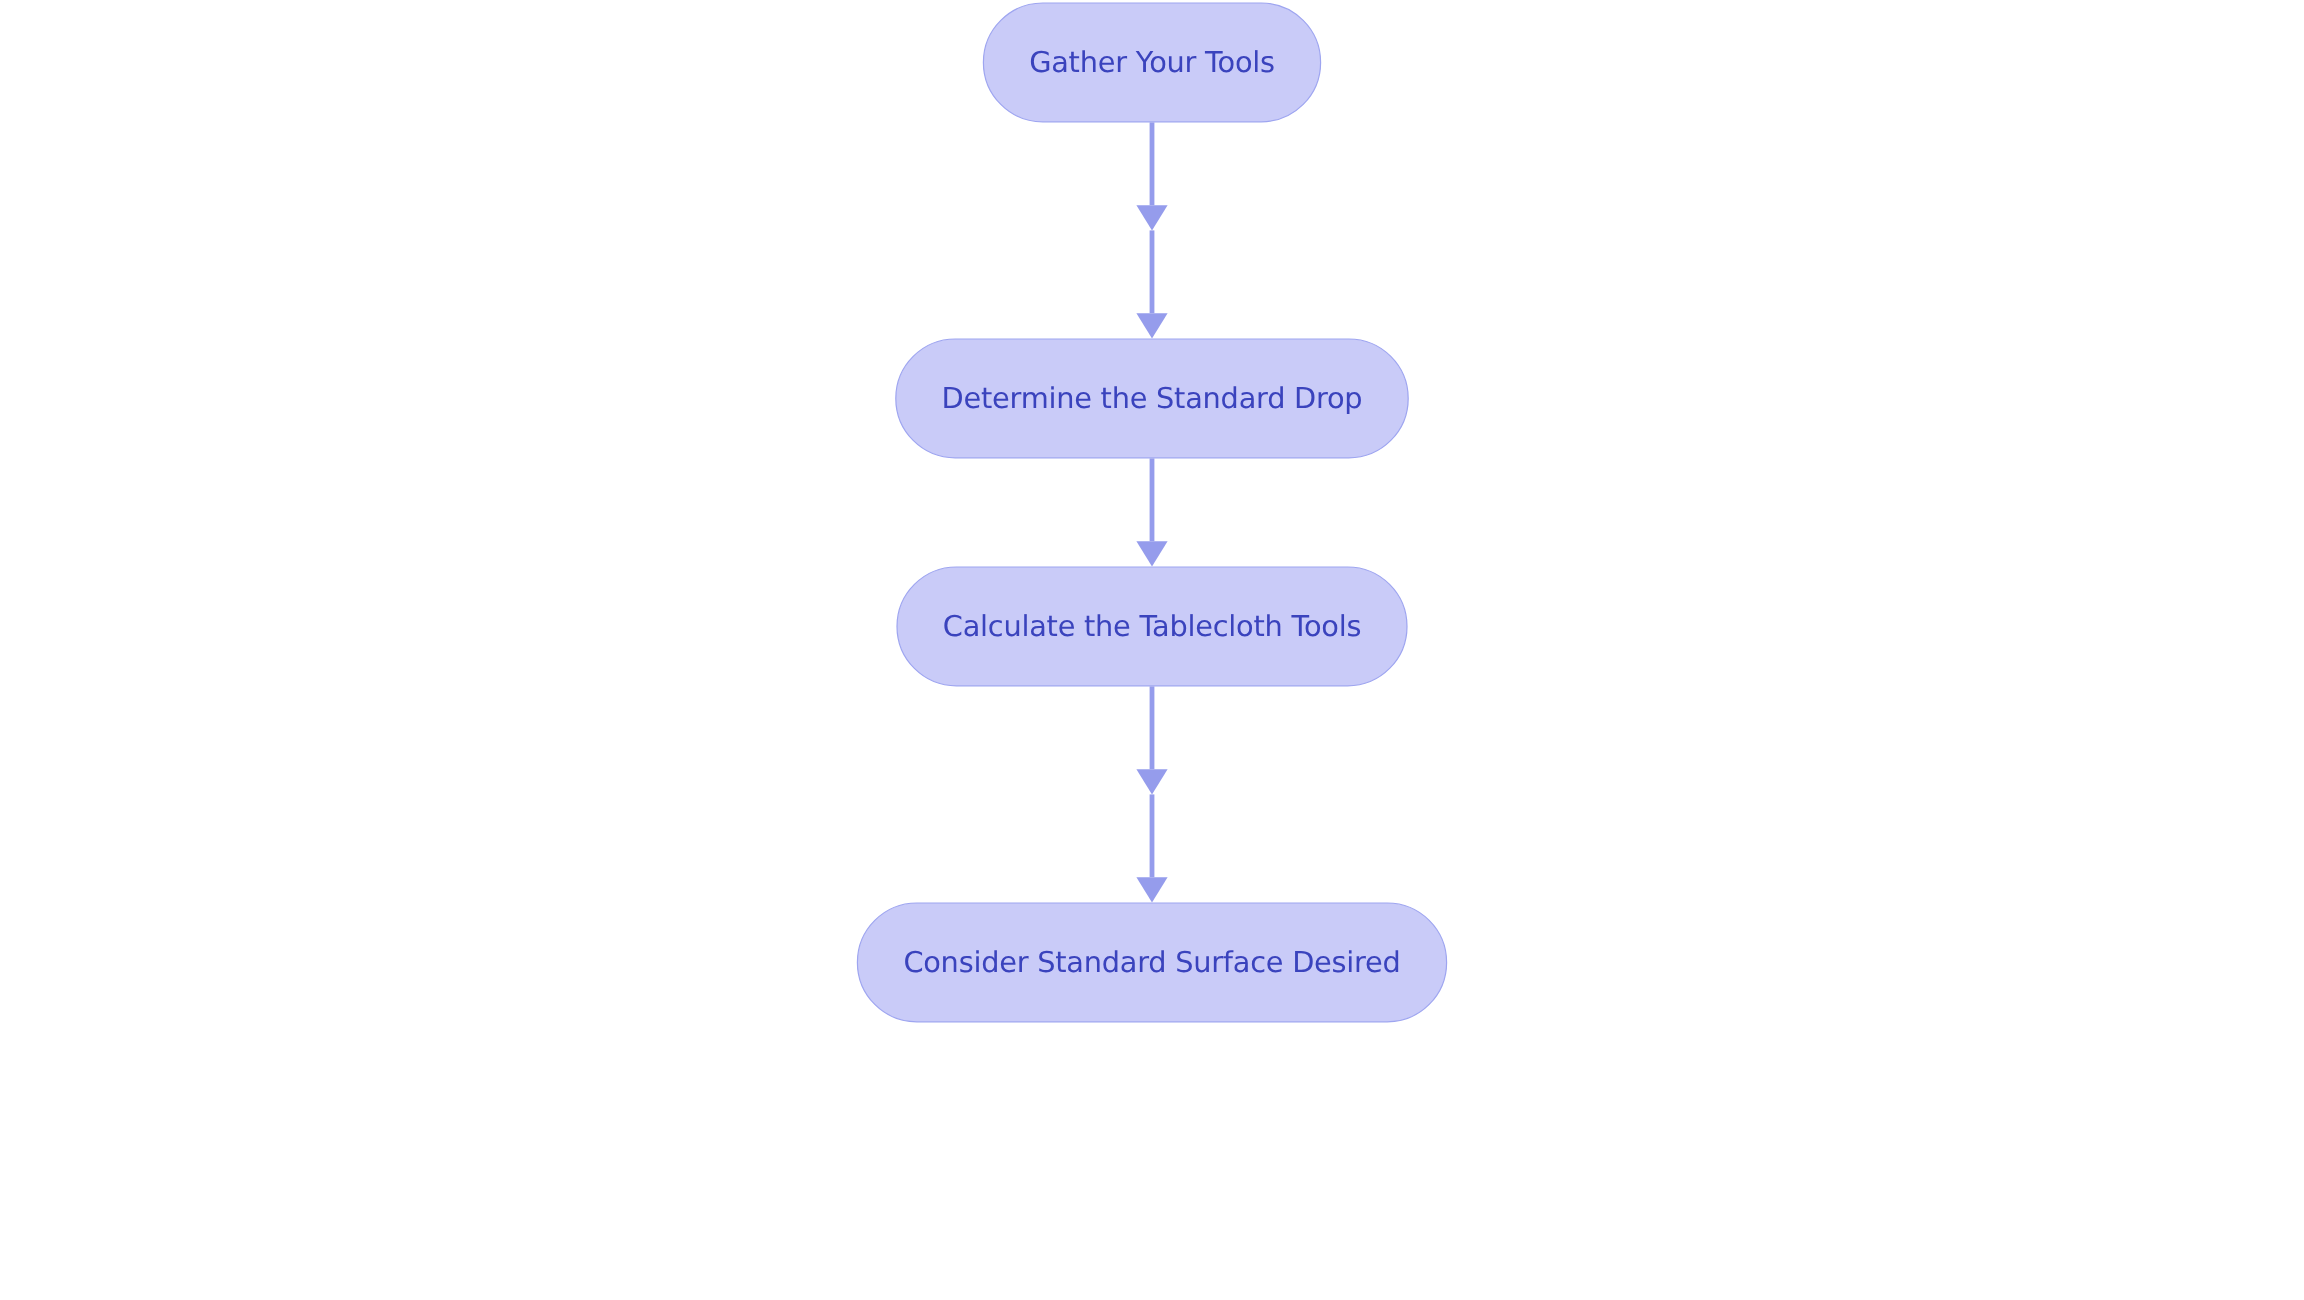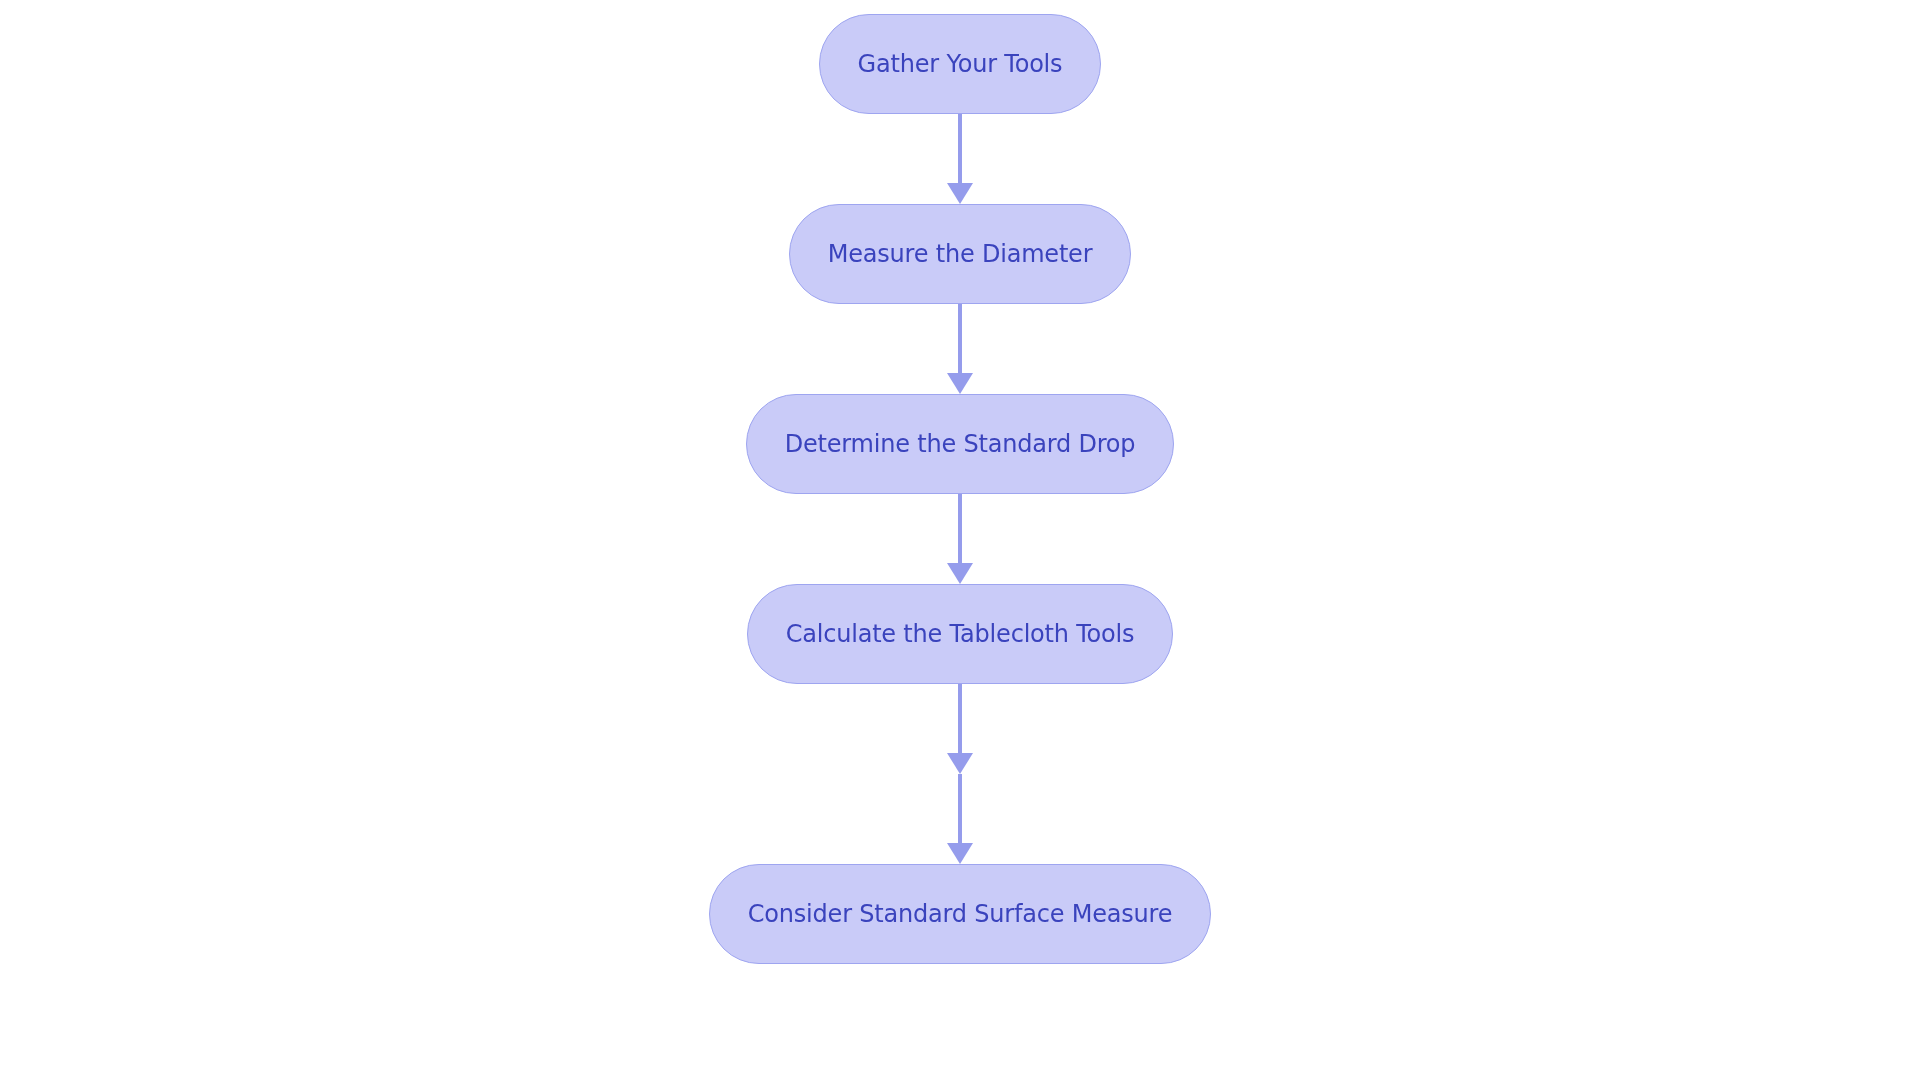--- a/index.html
+++ b/index.html
@@ -15,21 +15,21 @@
     background:var(--background);
     font-family:"DejaVu Sans","Liberation Sans",sans-serif;
     overflow:hidden;
   }
   .canvas{
     position:relative;
     width:1920px; height:1083px;
     display:flex;
     flex-direction:column;
     align-items:center;
-    padding-top:14px;
+    padding-top:2px;
   }
   .flow-node{
     height:100px;
     min-width:270px;
     padding:0 38px;
     border-radius:50px;
     background:var(--node-fill);
     border:1.5px solid var(--node-border);
     display:flex;
     align-items:center;
@@ -68,23 +68,20 @@
 <main class="canvas">
 
     <div class="flow-node">
       <span class="label">Gather Your Tools</span>
     </div>
     <div class="connector">
       <div class="line"></div>
       <div class="head"></div>
     </div>
 
-    <div class="flow-node">
-      <span class="label">Measure the Diameter</span>
-    </div>
     <div class="connector">
       <div class="line"></div>
       <div class="head"></div>
     </div>
 
     <div class="flow-node">
       <span class="label">Determine the Standard Drop</span>
     </div>
     <div class="connector">
       <div class="line"></div>
@@ -98,16 +95,16 @@
       <div class="line"></div>
       <div class="head"></div>
     </div>
 
     <div class="connector">
       <div class="line"></div>
       <div class="head"></div>
     </div>
 
     <div class="flow-node">
-      <span class="label">Consider Standard Surface Measure</span>
+      <span class="label">Consider Standard Surface Desired</span>
     </div>
 
   </main>
 
 </body></html>

